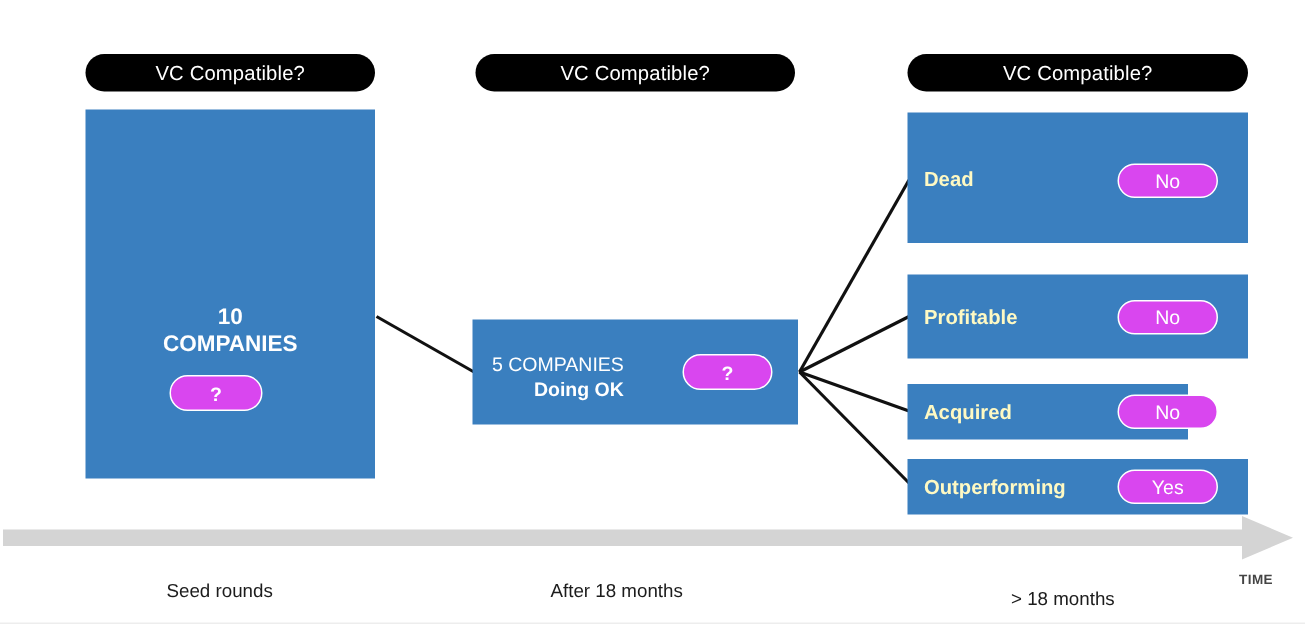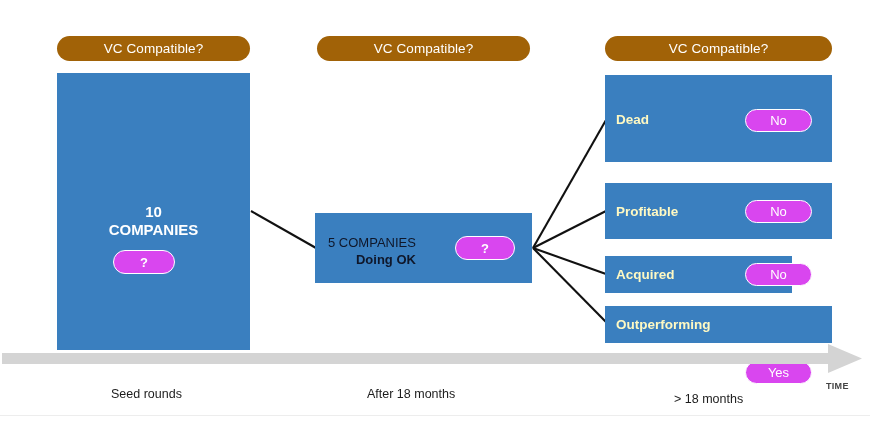--- a/index.html
+++ b/index.html
@@ -1,32 +1,32 @@
 <!DOCTYPE html>
 <html><head>
 <meta charset="utf-8">
 <style>
   html,body{margin:0;padding:0;background:#ffffff;}
   body{width:870px;height:423px;position:relative;overflow:hidden;
        font-family:"Liberation Sans",sans-serif;-webkit-font-smoothing:antialiased;}
   #stage{position:absolute;left:0;top:0;width:870px;height:423px;background:#fff;}
 
   
-  .hdr-pill{position:absolute;height:25px;border-radius:13px;background:#a16207;
+  .hdr-pill{position:absolute;height:25px;border-radius:13px;background:#000000;
             color:#ffffff;font-size:13.5px;display:flex;align-items:center;
             justify-content:center;letter-spacing:.1px;box-sizing:border-box;}
 
   
   .bbox{position:absolute;background:#3a7fbf;box-sizing:border-box;}
 
   
   .big-label{position:absolute;left:0;right:0;text-align:center;color:#ffffff;
              font-size:15px;font-weight:bold;line-height:18px;}
   .big-label .num{display:block;}
-  .mid-text{position:absolute;color:#0f172a;font-size:13px;line-height:17px;}
+  .mid-text{position:absolute;color:#ffffff;font-size:13px;line-height:17px;}
   .mid-text .l1{display:block;font-weight:normal;}
   .mid-text .l2{display:block;font-weight:bold;text-align:right;}
   .row-label{position:absolute;color:#fef9c3;font-size:13.5px;font-weight:bold;
              white-space:nowrap;}
 
   
   .ans-pill{position:absolute;border-radius:13px;background:#d946ef;
             border:1.6px solid #ffffff;color:#ffffff;display:flex;
             align-items:center;justify-content:center;box-sizing:border-box;
             font-size:13px;text-align:right;}
@@ -60,21 +60,21 @@
   <div class="hdr-pill" style="left:57px;top:36px;width:193px;">
     <span>VC Compatible?</span>
   </div>
   <div class="hdr-pill" style="left:317px;top:36px;width:213px;">
     <span>VC Compatible?</span>
   </div>
   <div class="hdr-pill" style="left:605px;top:36px;width:227px;">
     <span>VC Compatible?</span>
   </div>
 
-  <div class="bbox" style="left:57px;top:73px;width:193px;height:277px;">
+  <div class="bbox" style="left:57px;top:73px;width:193px;height:246px;">
     <div class="big-label" style="top:130px;">
       <span class="num">10</span>
       <span class="num">COMPANIES</span>
     </div>
     <div class="ans-pill q" style="left:56px;top:177px;width:62px;height:24px;">
       <span>?</span>
     </div>
   </div>
 
   <div class="bbox" style="left:315px;top:213px;width:217px;height:70px;">
@@ -103,21 +103,21 @@
 
   <div class="bbox" style="left:605px;top:256px;width:187px;height:37px;">
     <div class="row-label" style="left:11px;top:11px;">Acquired</div>
     <div class="ans-pill" style="left:140px;top:7px;width:67px;height:23px;">
       <span>No</span>
     </div>
   </div>
 
   <div class="bbox" style="left:605px;top:306px;width:227px;height:37px;">
     <div class="row-label" style="left:11px;top:11px;">Outperforming</div>
-    <div class="ans-pill" style="left:140px;top:7px;width:67px;height:23px;margin-top:48px;">
+    <div class="ans-pill" style="left:140px;top:7px;width:67px;height:23px;">
       <span>Yes</span>
     </div>
   </div>
 
   <div id="timeline">
     <svg width="870" height="40" viewBox="0 0 870 40" xmlns="http://www.w3.org/2000/svg">
       <path d="M2 13 L828 13 L828 4 L862 18.5 L828 33 L828 24 L2 24 Z" fill="#d4d4d4"></path>
     </svg>
   </div>
   <div id="time-cap" style="left:826px;top:381px;">TIME</div>

